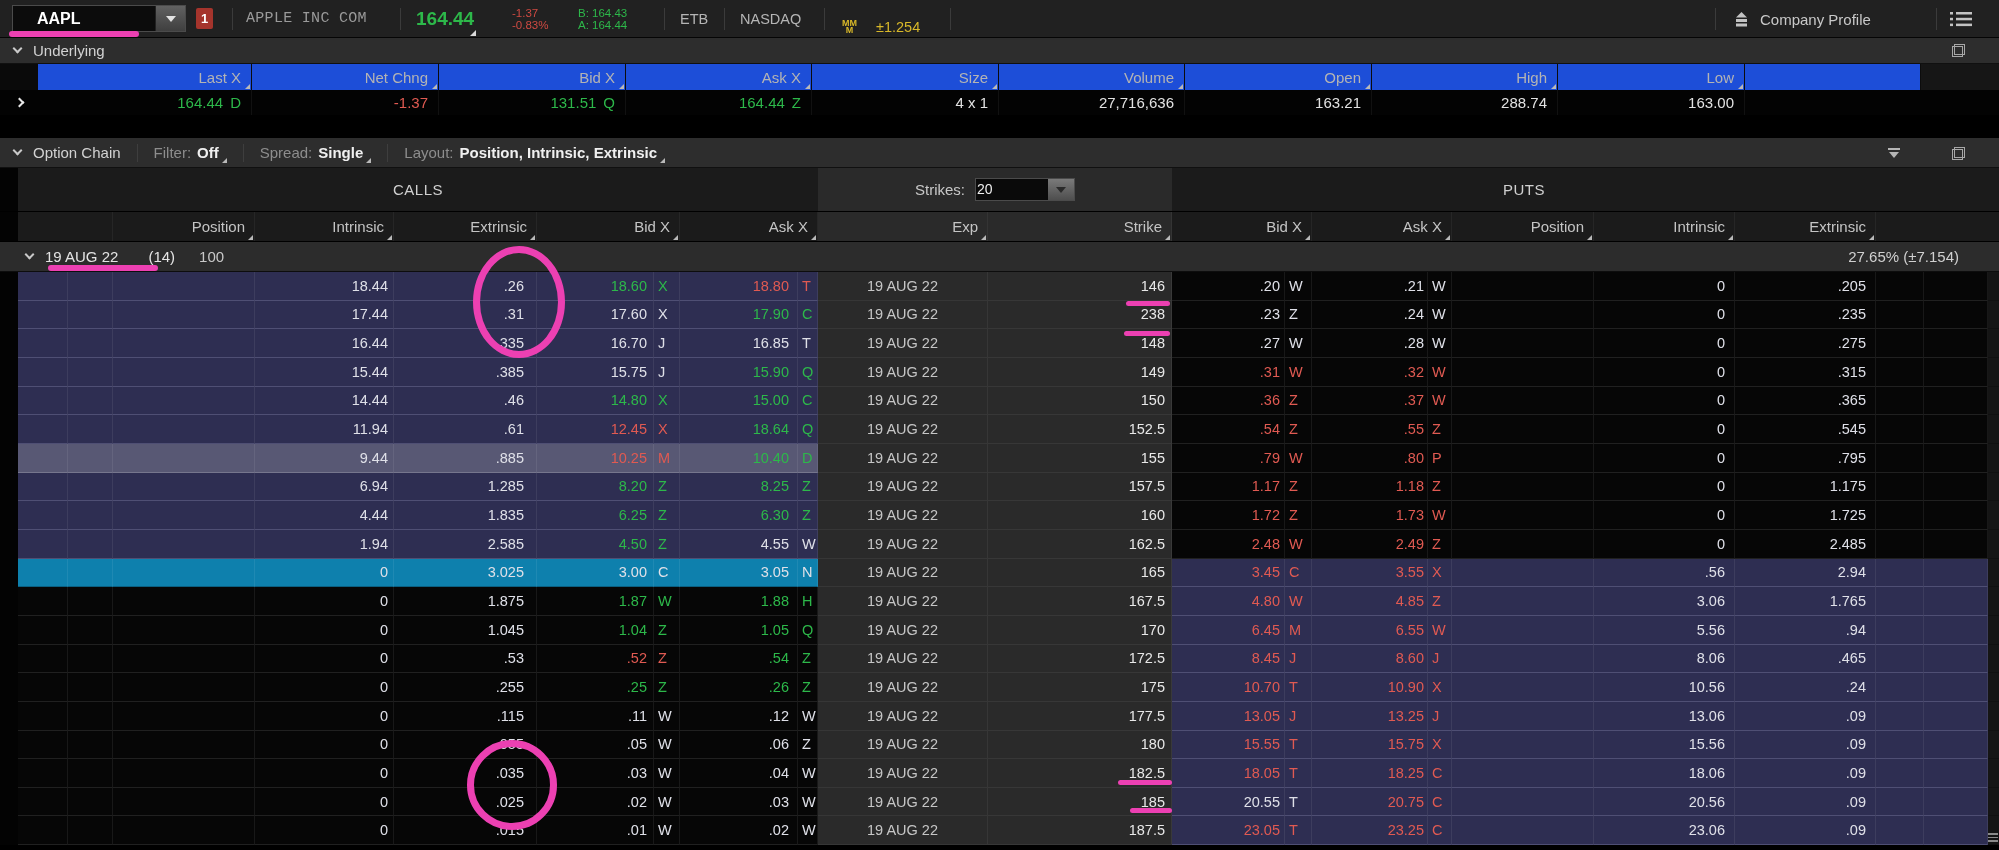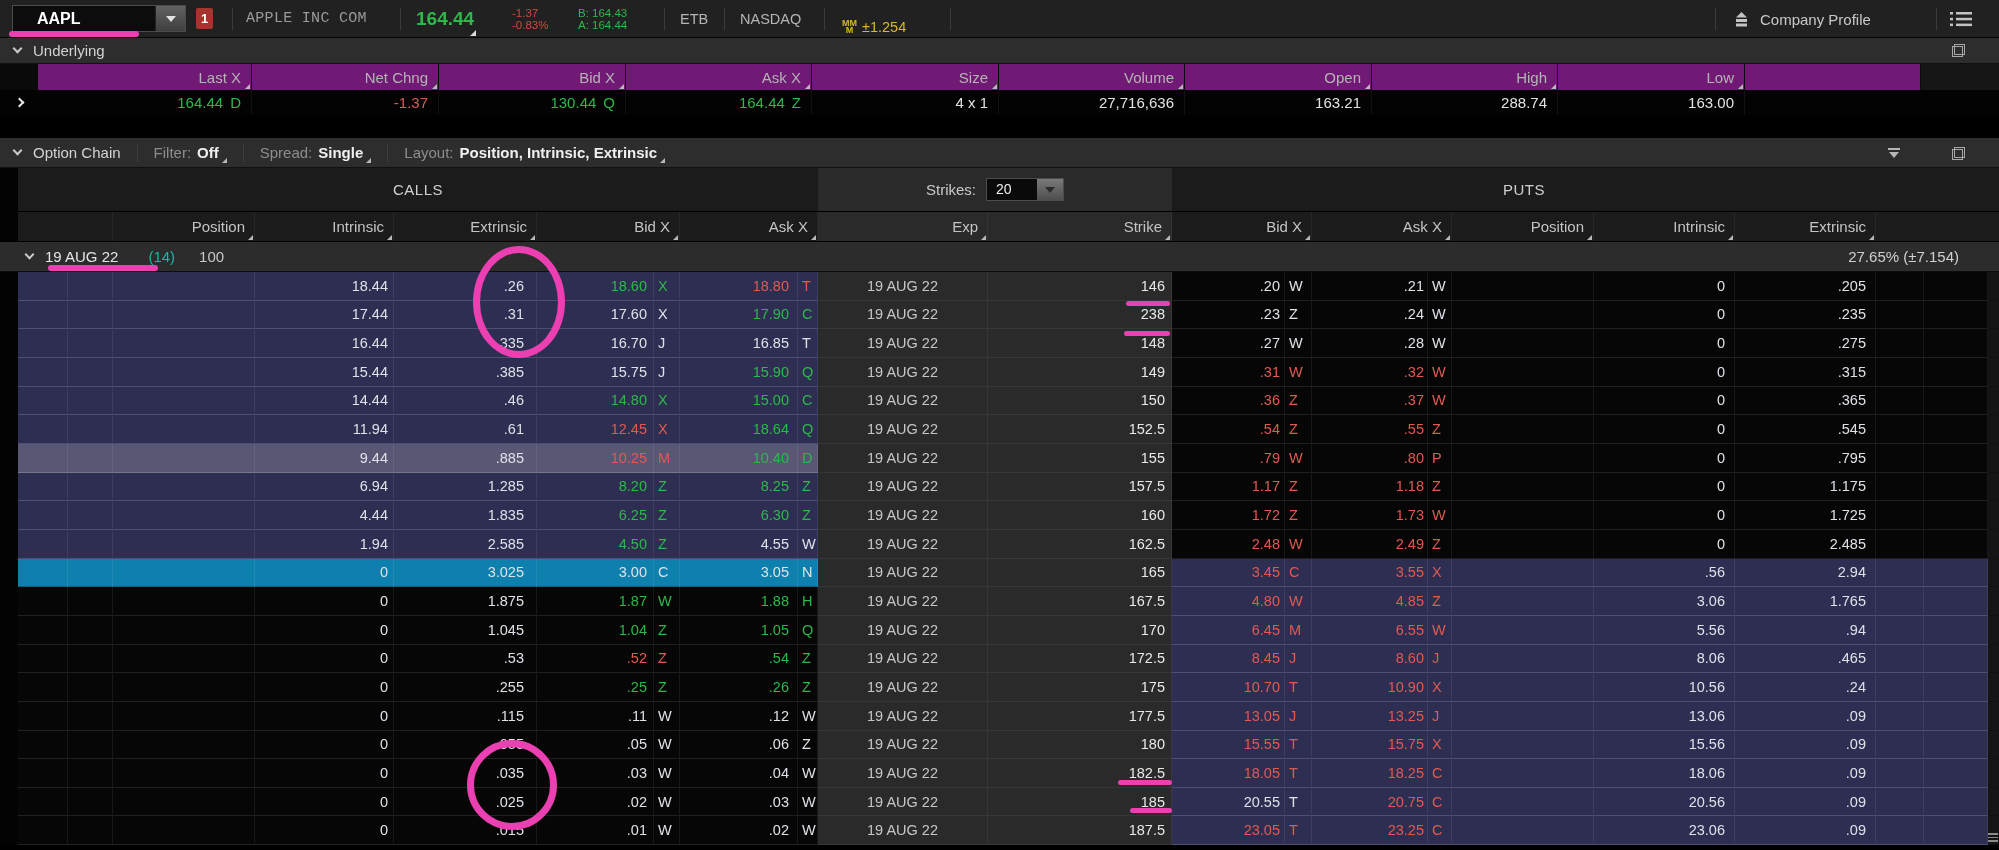--- a/index.html
+++ b/index.html
@@ -17,21 +17,21 @@
     display:flex; align-items:center; justify-content:center; }
   .tri { width:0; height:0; border-left:5px solid transparent; border-right:5px solid transparent; border-top:6px solid #e2e2e2; }
   .alert-badge { left:196px; top:8px; width:17px; height:21px; background:#a5342c; color:#fff;
     font-size:13px; font-weight:bold; text-align:center; line-height:21px; border-radius:2px; }
   .vdiv { top:8px; width:1px; height:22px; background:#3b3b3b; }
   .company-name { left:246px; top:0; line-height:38px; color:#9a9a9a; font-size:15px; letter-spacing:.3px;font-family:Liberation Mono, monospace; }
   .last-price { left:416px; top:0; line-height:38px; color:#2db84a; font-size:19px; font-weight:bold; }
   .chg-block { left:512px; top:7px; color:#cf4a42; font-size:11.5px; line-height:12px; }
   .ba-block { left:578px; top:7px; color:#2db84a; font-size:11.5px; line-height:12px; }
   .plain-flag { top:0; line-height:38px; color:#b5b5b5; font-size:14.5px; }
-  .mm-block { left:842px; top:0; height:54px; display:flex; align-items:center; gap:5px; }
+  .mm-block { left:842px; top:0; height:54px; display:flex; align-items:center; gap:19px; }
   .mm-icon i { display:block; font-style:normal; font-size:9px; line-height:7.5px; font-weight:bold;
     color:#d8b829; text-align:center; }
   .mm-val { color:#d8b829; font-size:14.5px; }
   .corner-mark { left:470px; top:30px; width:0; height:0; border-left:6px solid transparent; border-bottom:6px solid #d8d8d8; }
   .cp-btn { left:1733px; top:0; height:38px; display:flex; align-items:center; gap:10px; }
   .cp-label { color:#c8c8c8; font-size:15px; }
   .list-icon { left:1950px; top:11px; }
 
   
   .sec-header { position:relative; height:26px; background:#2d2d2d; display:flex; align-items:center;
@@ -51,21 +51,21 @@
   .ddv { position:relative; padding-right:8px; }
   .ddv::after { content:''; position:absolute; right:0; bottom:-2px; border-left:5px solid transparent; border-bottom:5px solid #b9b9b9; }
   .oc-icons { position:absolute; right:0; top:0; height:30px; display:flex; align-items:center; }
   .filter-icon { margin-right:52px; display:flex; flex-direction:column; align-items:center; gap:2px; }
   .filter-icon .bar { width:12px; height:2px; background:#b5b5b5; }
   .oc-detach { margin-right:34px; }
 
   
   .u-grid { display:grid; grid-template-columns:38px 214px 187px 187px 186px 187px 186px 187px 186px 187px 176px 1fr; }
   .u-hrow { height:26px; background:#000; }
-  .uh { background:#701a75; border-right:1px solid #0c0c0c; color:#b4b4b4; font-size:15px;
+  .uh { background:#1d4ed8; border-right:1px solid #0c0c0c; color:#b4b4b4; font-size:15px;
     display:flex; align-items:center; justify-content:flex-end; padding-right:10px; position:relative; }
   .uh.blank { background:#0a0a0a; border-right:none; }
   .uh.edge { background:#161616; border-right:none; }
   .u-vrow { height:25px; background:#030303; }
   .uv { display:flex; align-items:center; justify-content:flex-end; padding-right:10px;
     font-size:15px; color:#e2e2e2; border-right:1px solid #111; }
   .uv .ltr { margin-left:7px; }
   .uv.exp-cell { justify-content:center; padding:0; border-right:none; }
   .gap { height:23px; background:#000; }
   .srt { position:relative; }
@@ -77,34 +77,34 @@
   .m { background:#030303; }
   .group-row { height:44px; border-bottom:1px solid #000; }
   .g-calls { grid-column:2/span 9; background:#1b1b1b; display:flex; align-items:center; justify-content:center;
     color:#d0d0d0; font-size:15px; letter-spacing:.5px; }
   .g-mid { grid-column:11/span 2; background:#2a2a2a; display:flex; align-items:center; justify-content:center; gap:10px; }
   .g-puts { grid-column:13/span 7; background:#1b1b1b; display:flex; align-items:center; justify-content:center;
     color:#d0d0d0; font-size:15px; letter-spacing:.5px; }
   .g-fill { grid-column:20/span 3; background:#1b1b1b; }
   .strikes-label { color:#c8c8c8; font-size:15px; }
   .strikes-box { display:flex; height:23px; border:1px solid #4b4b4b; }
-  .strikes-val { width:50px; background:#0a0a0a; color:#eee; font-size:14px; line-height:21px; padding-left:9px; }
+  .strikes-val { width:72px; background:#0a0a0a; color:#eee; font-size:14px; line-height:21px; padding-left:1px; }
   .strikes-dd { width:26px; background:linear-gradient(#7a7a7a,#4e4e4e); display:flex; align-items:center; justify-content:center; }
 
   .head-row { height:30px; border-bottom:1px solid #000; }
   .hc { background:#1b1b1b; border-right:1px solid rgba(255,255,255,.05); color:#c4c4c4; font-size:15px;
     display:flex; align-items:center; justify-content:flex-end; padding-right:9px;text-align:center; }
   .hc.hm { background:#2a2a2a; }
   .b23 { grid-column:2/span 2; } .c7 { grid-column:7/span 2; } .c9 { grid-column:9/span 2; }
   .c13 { grid-column:13/span 2; } .c15 { grid-column:15/span 2; } .c20 { grid-column:20/span 3; border-right:none; }
 
   .expiry-row { height:30px; background:#2c2c2c; display:flex; align-items:center; padding-left:26px;
     border-bottom:1px solid #0d0d0d; font-size:15px; }
   .exp-label { color:#e4e4e4; margin-left:0; }
-  .exp-days { color:#14b8a6; margin-left:30px; }
+  .exp-days { color:#e5e5e5; margin-left:30px; }
   .exp-mult { color:#c9c9c9; margin-left:24px; }
   .exp-iv { margin-left:auto; margin-right:40px; color:#d0d0d0; }
 
   .rows { height:573px; display:flex; flex-direction:column; }
   .row { flex:1; display:grid; grid-template-columns:var(--cols); }
   .cell { font-size:14.5px; display:flex; align-items:center; justify-content:flex-end;
     white-space:nowrap; overflow:hidden; border-right:1px solid rgba(255,255,255,.07);
     border-bottom:1px solid rgba(255,255,255,.10); color:#dfe0e8; }
   .cell.ex { justify-content:flex-start; padding-left:4px; }
   .pi { padding-right:5px; } .pe { padding-right:12px; } .pb { padding-right:6px; } .pa { padding-right:8px; }
@@ -212,21 +212,21 @@
         <span class="chev chev-r" style="border-color:#e8e8e8"></span>
       </div>
     <div class="uv col-g">
         <span>164.44</span>
         <span class="ltr">D</span>
       </div>
     <div class="uv col-r">
         <span>-1.37</span>
       </div>
     <div class="uv col-g">
-        <span>130.44</span>
+        <span>131.51</span>
         <span class="ltr">Q</span>
       </div>
     <div class="uv col-g">
         <span>164.44</span>
         <span class="ltr">Z</span>
       </div>
     <div class="uv">
         <span>4 x 1</span>
       </div>
     <div class="uv">

